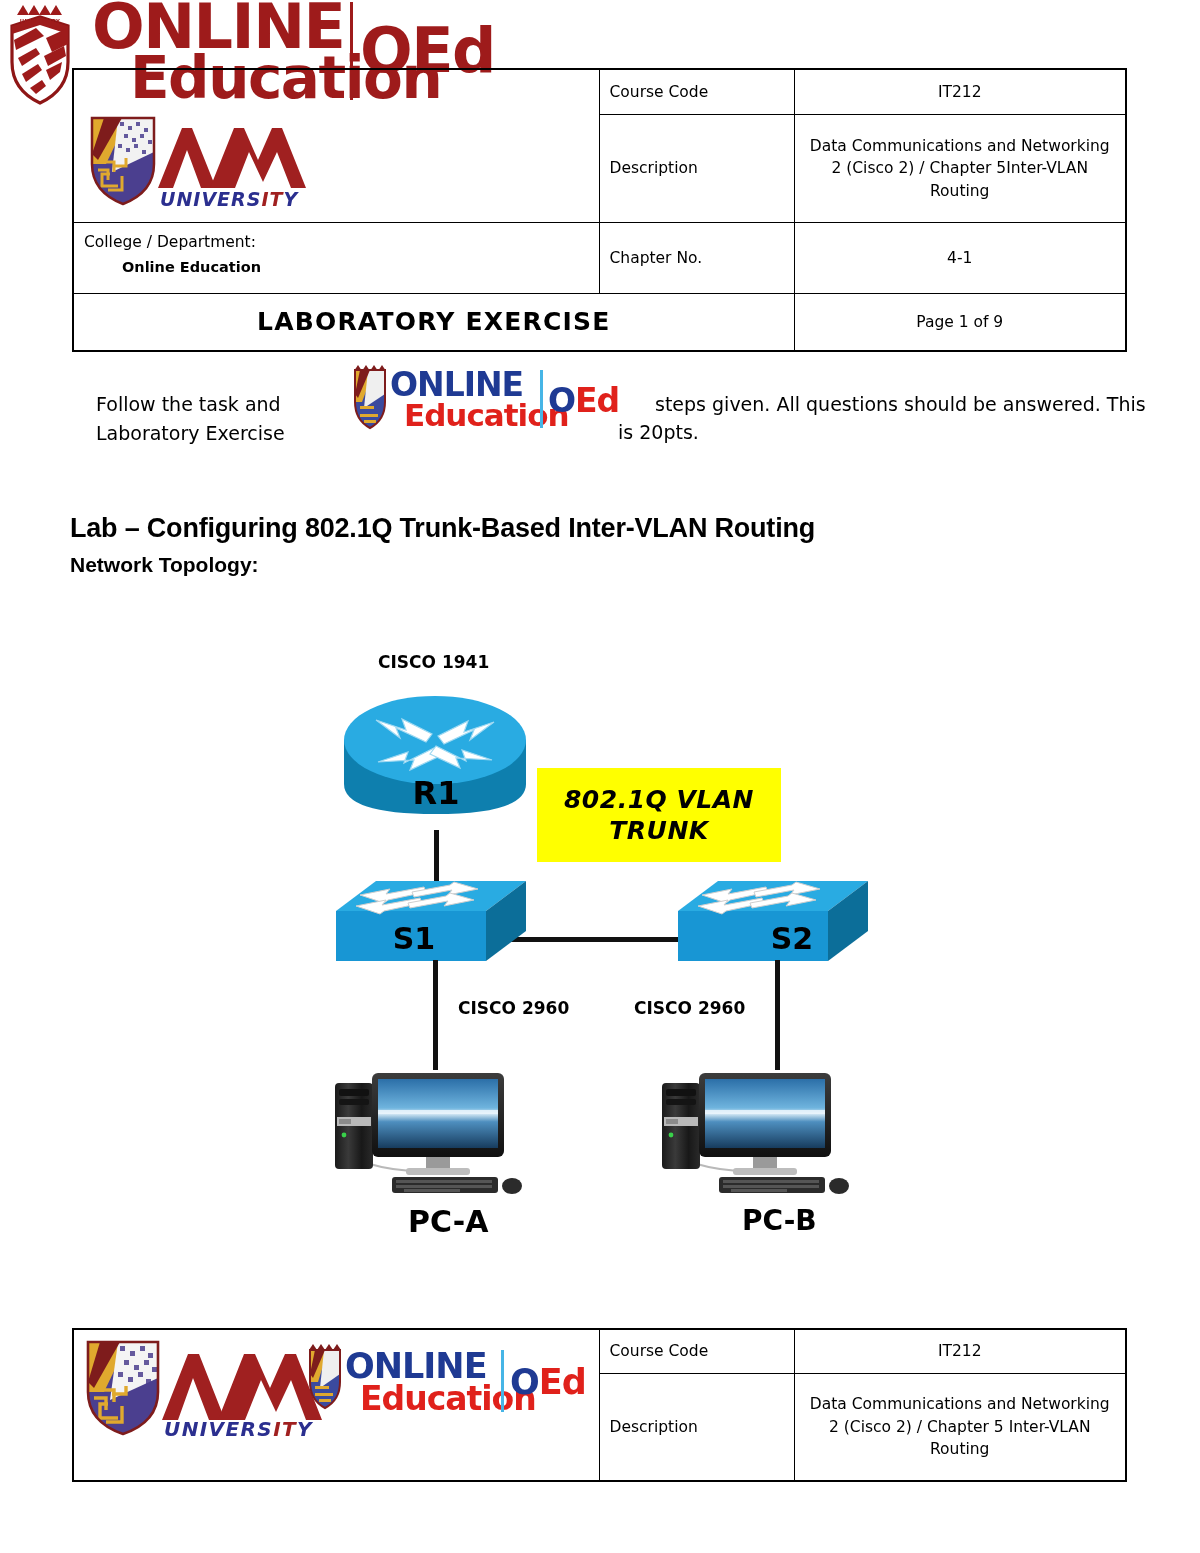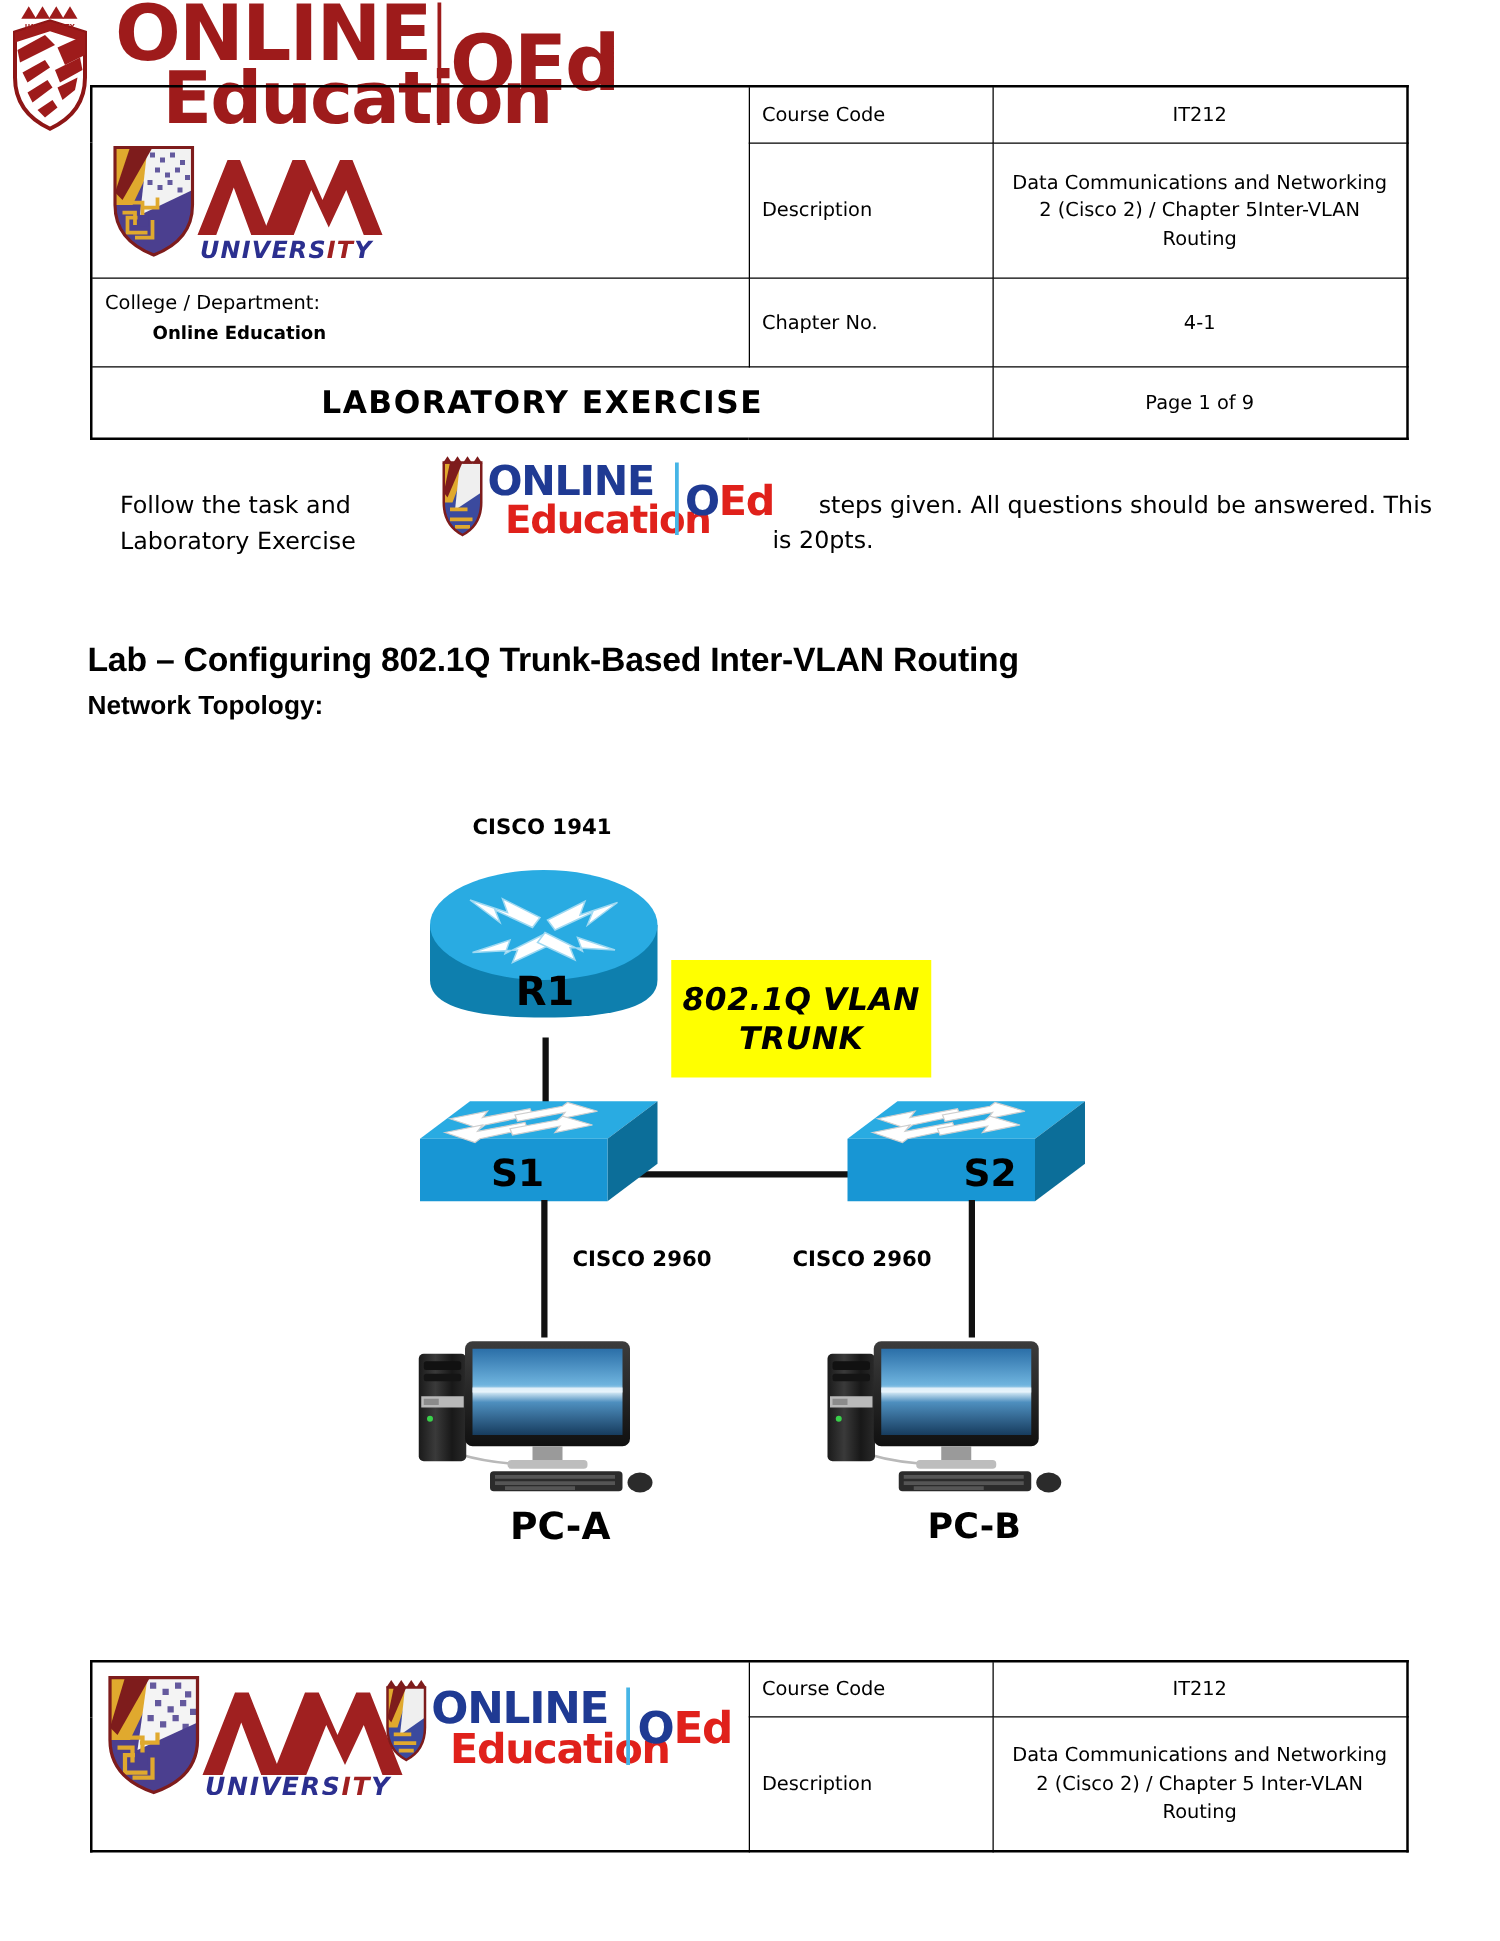--- a/index.html
+++ b/index.html
@@ -134,21 +134,21 @@
   }
   .device-name {
     position: absolute;
     font-family: "DejaVu Sans", sans-serif;
     font-weight: bold;
     white-space: nowrap;
   }
   .trunk-box {
     position: absolute;
     left: 537px; top: 168px;
-    width: 208px; height: 94px;
+    width: 244px; height: 94px;
     background: #FFFF00;
     display: flex;
     align-items: center;
     justify-content: center;
     text-align: center;
     font-family: "DejaVu Sans", sans-serif;
     font-style: italic;
     font-weight: bold;
     font-size: 25px;
     line-height: 1.25;

